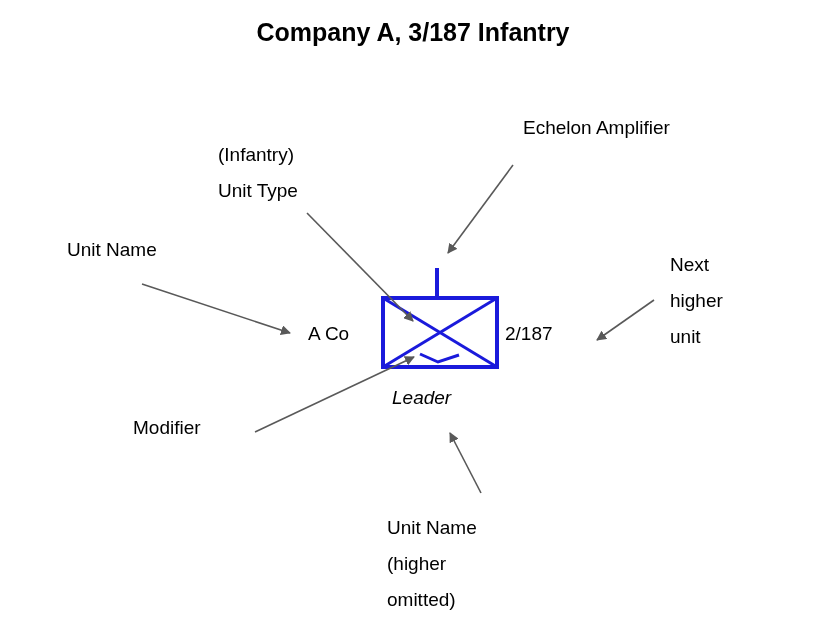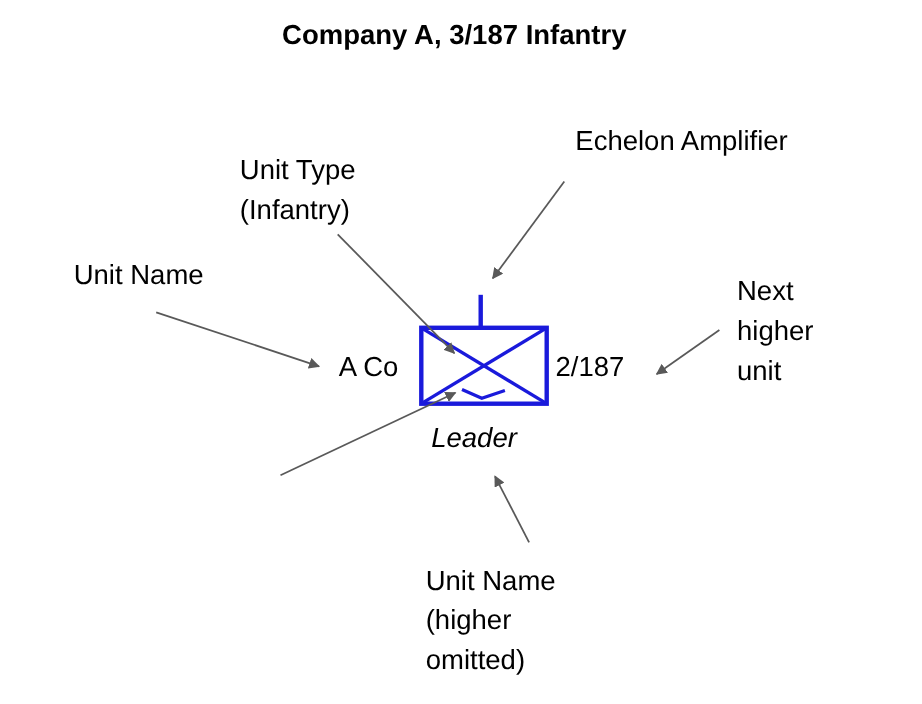--- a/index.html
+++ b/index.html
@@ -1,20 +1,20 @@
 <!DOCTYPE html>
 <html><head>
   <meta charset="utf-8">
   <style>
     html, body { margin: 0; padding: 0; background: #ffffff; }
     body { width: 838px; height: 640px; position: relative; overflow: hidden;
            font-family: "Liberation Sans", sans-serif; color: #000000; }
     .title { position: absolute; left: 0; width: 826px; top: 18px; text-align: center;
              font-weight: bold; font-size: 25px; }
-    .lbl { position: absolute; font-size: 25px; line-height: 36px; white-space: nowrap; }
+    .lbl { position: absolute; font-size: 19px; line-height: 36px; white-space: nowrap; }
     .lbl span { display: block; }
     svg.canvas { position: absolute; left: 0; top: 0; }
   </style>
 </head>
 <body>
 
 <div class="title">Company A, 3/187 Infantry</div>
 
 <svg class="canvas" width="838" height="640" viewBox="0 0 838 640">
   <defs>
@@ -44,30 +44,31 @@
 </svg>
 
 <div class="lbl" style="left:308px; top:316px;">A Co</div>
 <div class="lbl" style="left:505px; top:316px;">2/187</div>
 <div class="lbl" style="left:392px; top:380px;font-style:italic;">Leader</div>
 
 <div class="lbl" style="left:67px; top:232px;">
   <span>Unit Name</span>
 </div>
 <div class="lbl" style="left:218px; top:137px;">
+  <span>(Infantry)</span>
   <span>Unit Type</span>
-  <span>(Infantry)</span>
 </div>
 <div class="lbl" style="left:523px; top:110px;">
   <span>Echelon Amplifier</span>
 </div>
 <div class="lbl" style="left:670px; top:247px;">
   <span>Next</span>
   <span>higher</span>
   <span>unit</span>
 </div>
 <div class="lbl" style="left:133px; top:410px;">
+  <span>Modifier</span>
 </div>
 <div class="lbl" style="left:387px; top:510px;">
   <span>Unit Name</span>
   <span>(higher</span>
   <span>omitted)</span>
 </div>
 
 </body></html>

